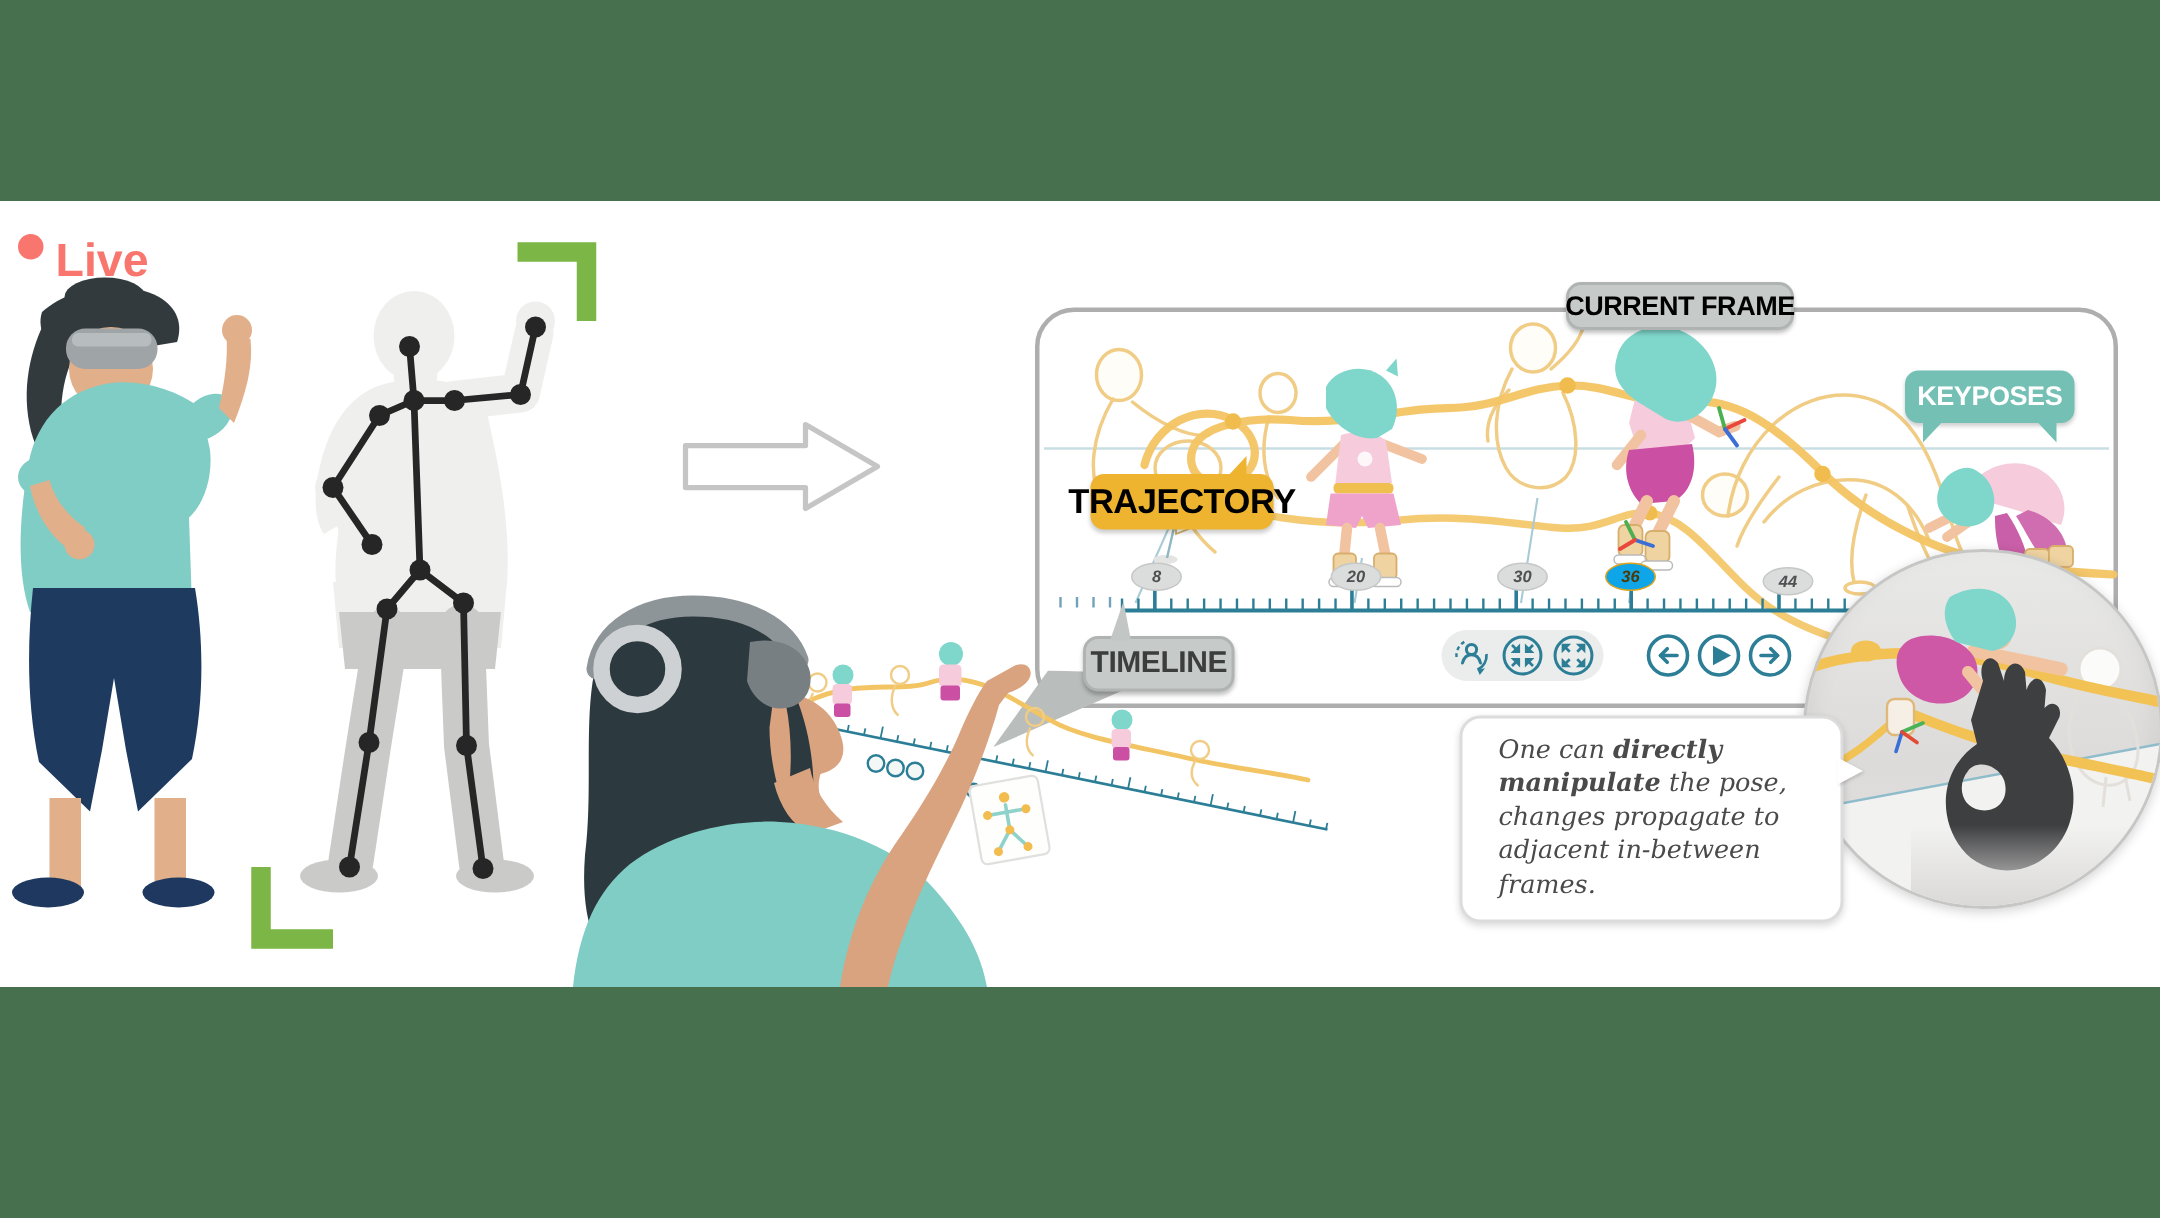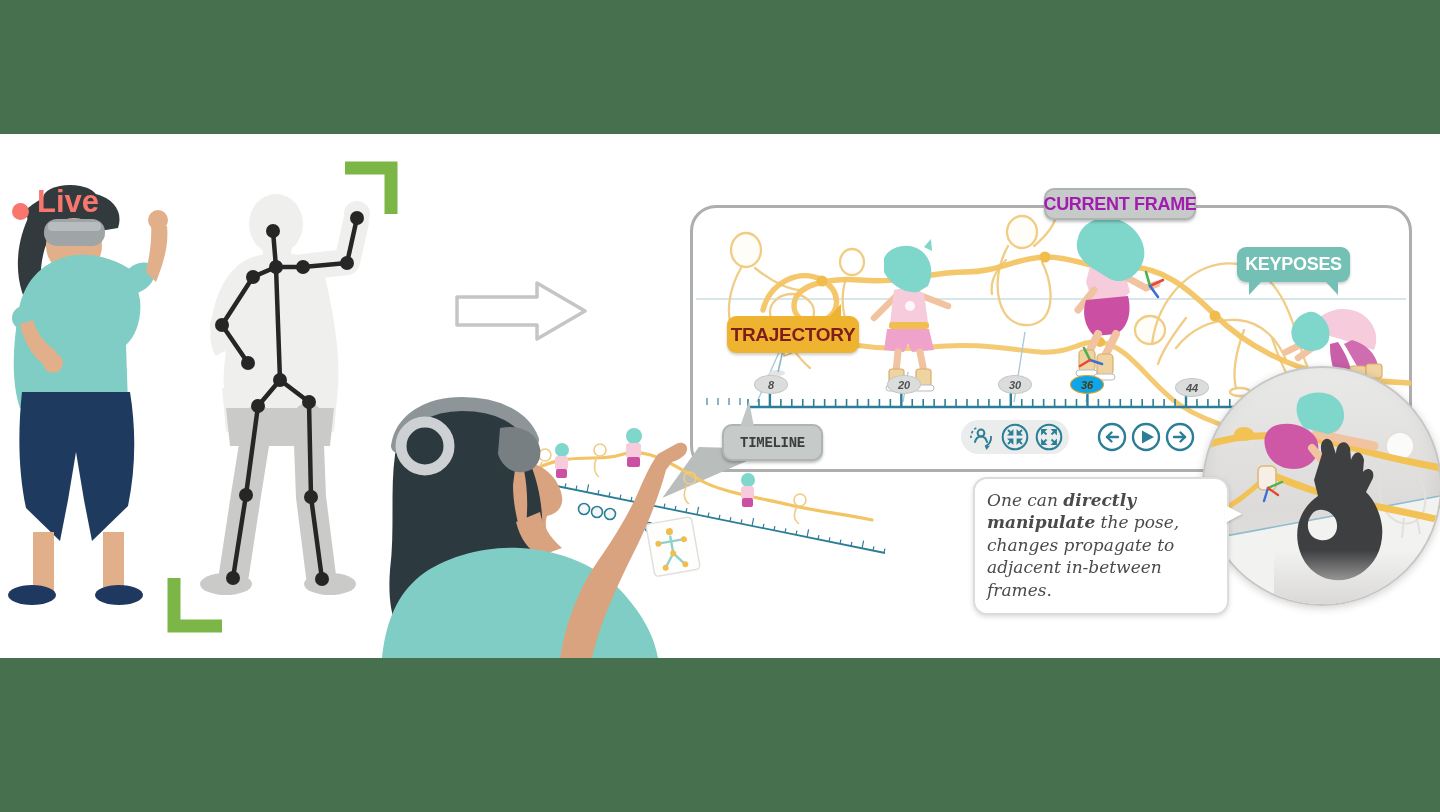--- a/index.html
+++ b/index.html
@@ -3,70 +3,70 @@
 <meta charset="utf-8">
 <style>
   html,body{margin:0;padding:0;background:#47714E;}
   #stage{position:relative;width:1440px;height:812px;overflow:hidden;
          font-family:"Liberation Sans",sans-serif;background:#47714E;}
   #content-area{position:absolute;left:0;top:134px;width:1440px;height:524px;background:#FFFFFF;}
   svg{display:block;}
   .abs{position:absolute;}
 
   
-  #live-label{left:12px;top:156px;display:flex;align-items:flex-end;gap:8px;margin-top:28px;}
+  #live-label{left:12px;top:156px;display:flex;align-items:flex-start;gap:8px;}
   #live-dot{width:17px;height:17px;border-radius:50%;background:#F8766D;}
   #live-text{color:#F8766D;font-weight:bold;font-size:31px;letter-spacing:0;}
 
   
   #frame-panel{left:690px;top:205px;width:722px;height:267px;background:#FFFFFF;
     border:3px solid #AEAEAE;border-radius:26px;box-sizing:border-box;}
   #panel-tail{left:660px;top:446px;width:114px;height:52px;background:#B9BDBC;
     clip-path:polygon(2% 100%,34% 2%,100% 6%);}
 
   
   .pill,.bubble{position:absolute;display:flex;align-items:center;justify-content:center;
     font-weight:bold;box-sizing:border-box;white-space:nowrap;}
   #current-frame-pill{left:1044px;top:188px;width:152px;height:32px;background:#C6CAC8;
-    border:2px solid #AFB4B2;border-radius:10px;color:#a21caf;font-size:18px;letter-spacing:-0.3px;
+    border:2px solid #AFB4B2;border-radius:10px;color:#000000;font-size:18px;letter-spacing:-0.3px;
     box-shadow:0 2px 3px rgba(0,0,0,.25);}
   #timeline-pill{left:722px;top:424px;width:101px;height:37px;background:#C6CAC8;
-    border:2px solid #AFB4B2;border-radius:10px;color:#3C3E3D;font-size:14px;letter-spacing:-0.3px;
-    box-shadow:0 2px 3px rgba(0,0,0,.25);font-family:Liberation Mono, monospace;}
+    border:2px solid #AFB4B2;border-radius:10px;color:#3C3E3D;font-size:20px;letter-spacing:-0.3px;
+    box-shadow:0 2px 3px rgba(0,0,0,.25);}
   #timeline-pill::before{content:"";position:absolute;top:-25px;left:16px;width:0;height:0;
     border-left:9px solid transparent;border-right:5px solid transparent;border-bottom:26px solid #C2C7C5;}
-  #keyposes-bubble{left:1237px;top:247px;width:113px;height:35px;background:#74C0B5;
+  #keyposes-bubble{left:1270px;top:247px;width:113px;height:35px;background:#74C0B5;
     border-radius:9px;color:#FFFFFF;font-size:18px;letter-spacing:-0.3px;
     box-shadow:0 2px 3px rgba(0,0,0,.2);}
   #keyposes-bubble::before{content:"";position:absolute;bottom:-13px;left:12px;width:0;height:0;
     border-right:14px solid transparent;border-top:15px solid #74C0B5;}
   #keyposes-bubble::after{content:"";position:absolute;bottom:-13px;right:12px;width:0;height:0;
     border-left:14px solid transparent;border-top:15px solid #74C0B5;}
-  #trajectory-bubble{left:727px;top:316px;width:132px;height:37px;background:#EEB42F;
-    border-radius:9px;color:#7f1d1d;font-size:19px;letter-spacing:-0.3px;
+  #trajectory-bubble{left:727px;top:316px;width:122px;height:37px;background:#EEB42F;
+    border-radius:9px;color:#000000;font-size:23px;letter-spacing:-0.3px;
     box-shadow:0 2px 3px rgba(0,0,0,.2);}
   #trajectory-bubble::after{content:"";position:absolute;top:-12px;right:18px;width:0;height:0;
     border-left:13px solid transparent;border-bottom:14px solid #EEB42F;}
 
   
   .frame-badge{position:absolute;width:32px;height:17px;border-radius:50%;background:#DBDDDC;
     border:1px solid #C6C8C7;color:#4F5052;font-size:11px;font-weight:bold;font-style:italic;
     display:flex;align-items:center;justify-content:center;}
   .frame-badge.current{background:#0ea5e9;border-color:#DFA21C;color:#4F3A05;}
 
   
   #view-tools{left:961px;top:420px;width:108px;height:34px;background:#EAEDEC;border-radius:17px;
     display:flex;align-items:center;justify-content:center;gap:2px;}
   #playback-controls{left:1096px;top:420px;width:100px;height:34px;display:flex;align-items:center;
     justify-content:center;gap:2px;}
   .icon-btn{width:32px;height:32px;display:flex;align-items:center;justify-content:center;cursor:pointer;}
 
   
   #callout-box{left:973px;top:477px;width:256px;background:#FFFFFF;border:2px solid #DCDCDC;
-    border-radius:14px;padding:10px 16px 12px 12px;box-sizing:border-box;
+    border-radius:14px;padding:10px 16px 12px 24px;box-sizing:border-box;
     box-shadow:0 2px 5px rgba(0,0,0,.14);}
   #callout-box::after{content:"";position:absolute;right:-15px;top:26px;width:0;height:0;
     border-top:9px solid transparent;border-bottom:9px solid transparent;border-left:17px solid #FFFFFF;
     filter:drop-shadow(1px 1px 1px rgba(0,0,0,.15));}
   #callout-text{font-family:"DejaVu Serif",serif;font-style:italic;font-size:17px;line-height:1.32;
     color:#4A4A4A;}
   #callout-text b{font-weight:bold;}
 
   
   #magnifier{left:1202px;top:366px;width:236px;height:236px;border-radius:50%;

